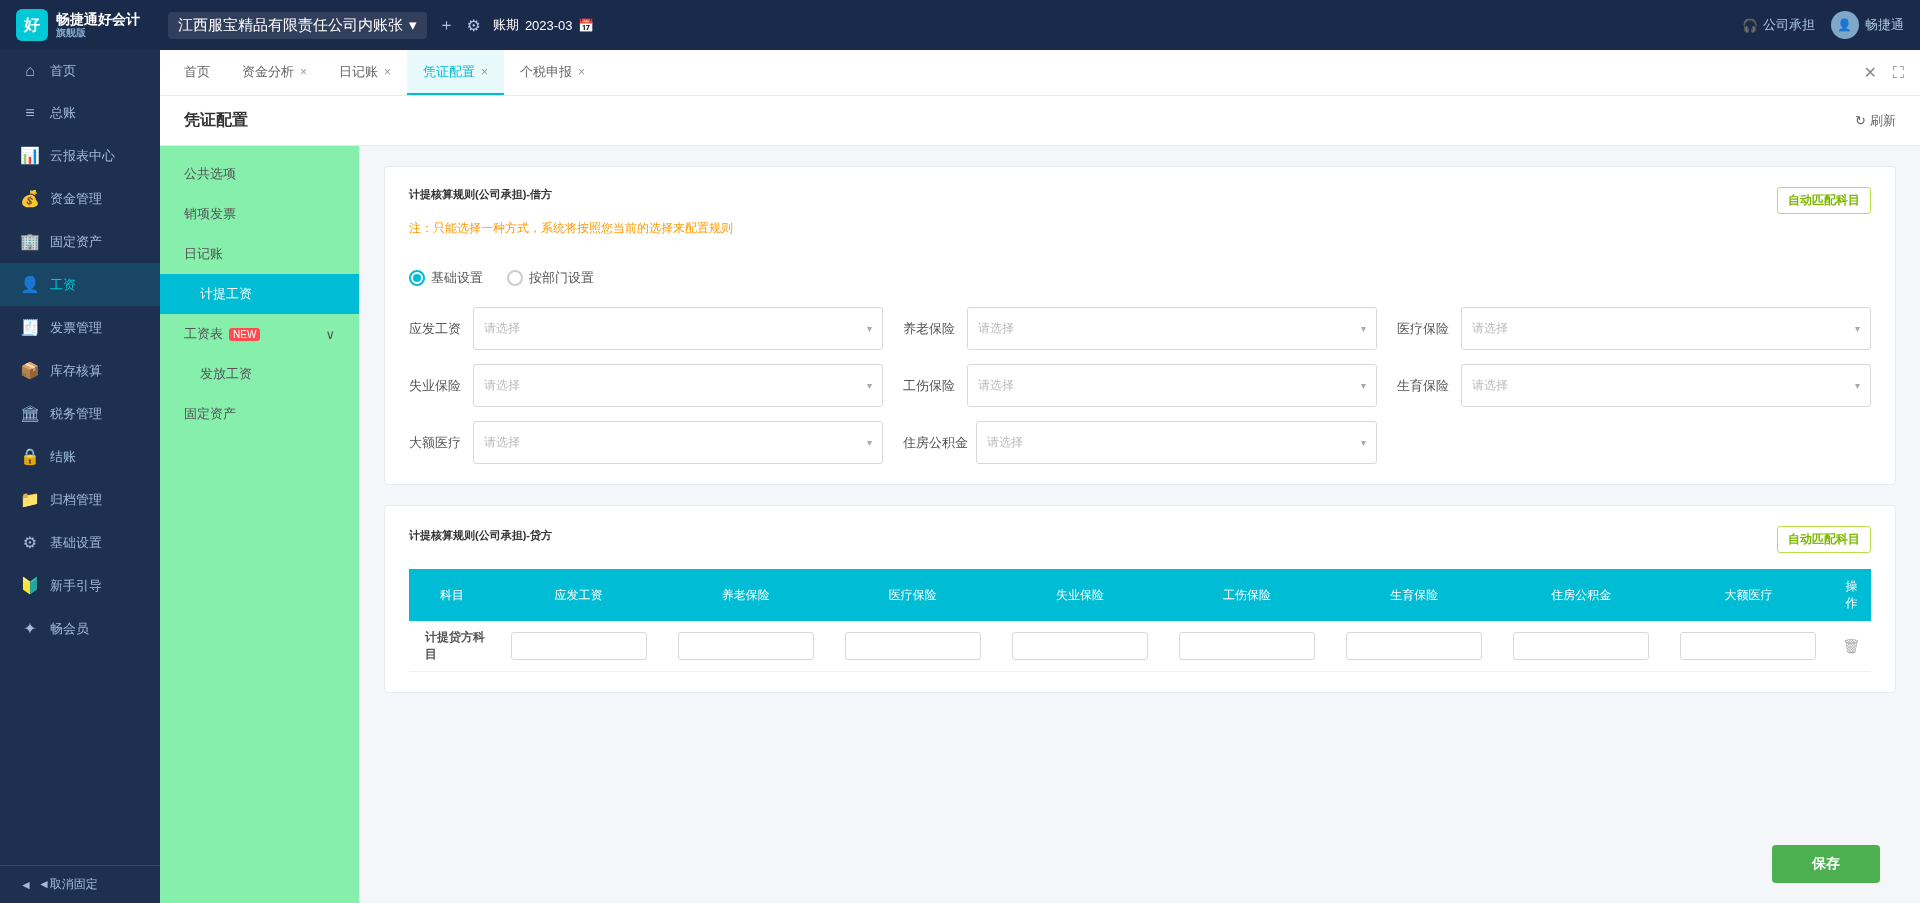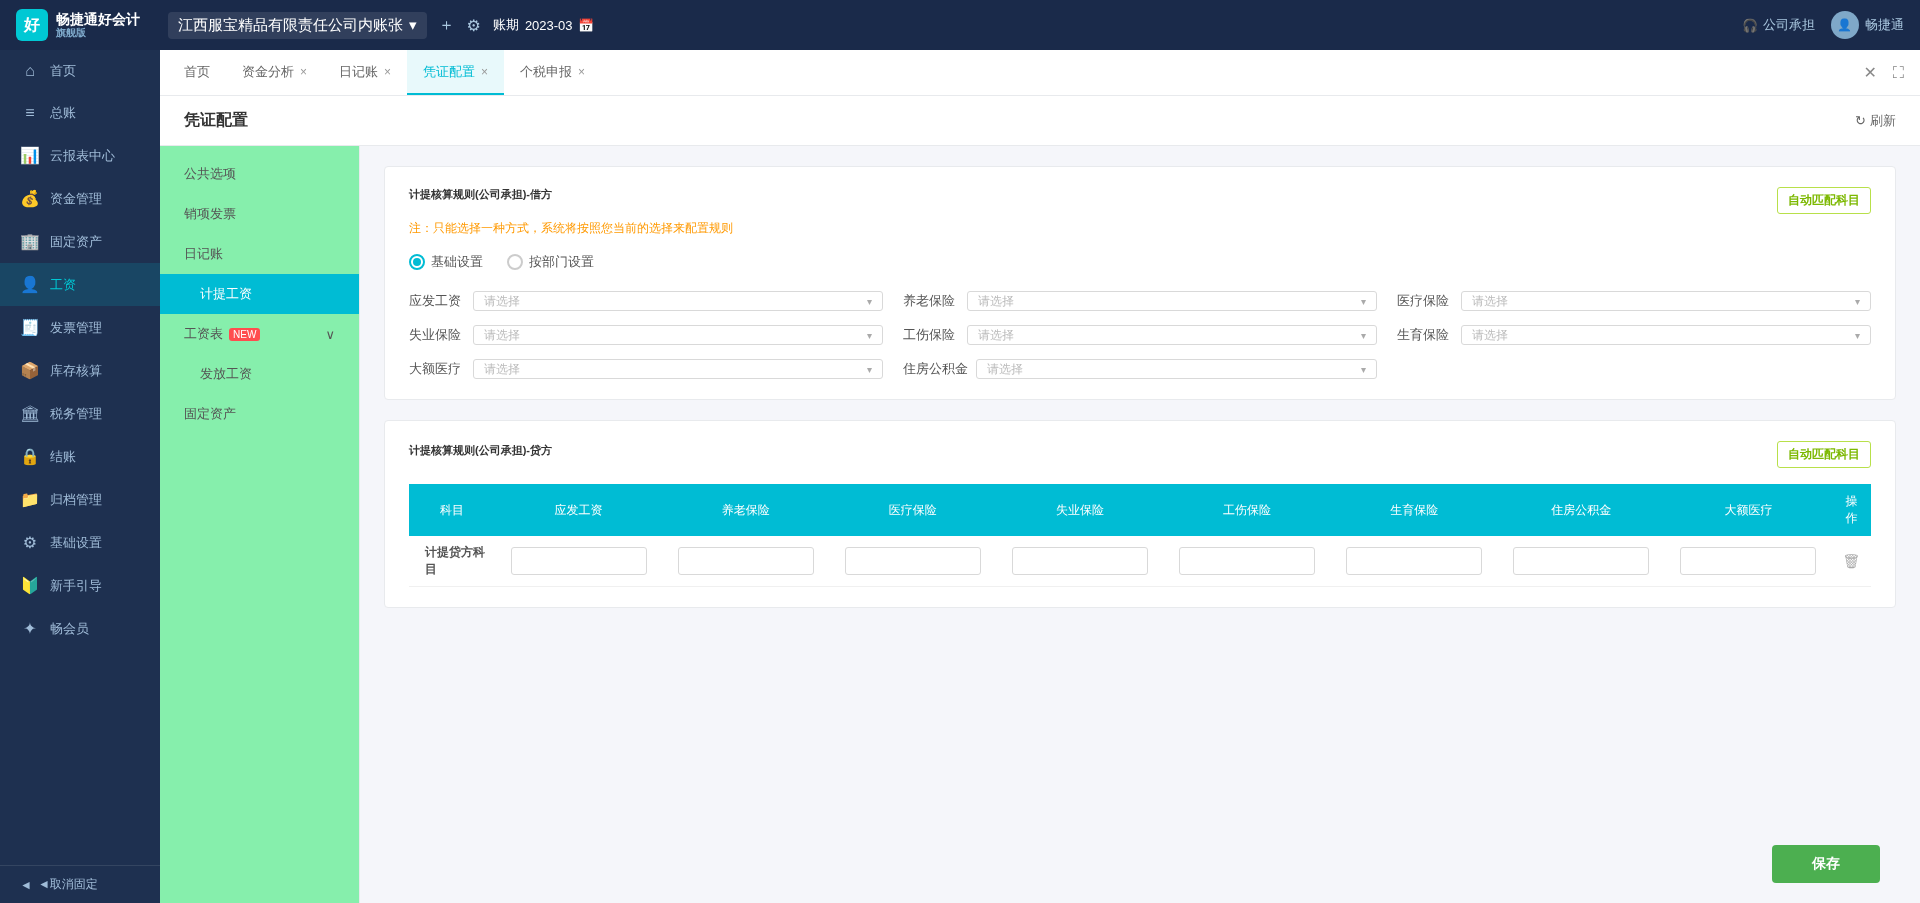--- a/index.html
+++ b/index.html
@@ -50,35 +50,35 @@
     .left-nav-item.active { background: #00bcd4; color: white; }
     .left-nav-item.sub { padding-left: 40px; }
     .new-badge { background: #ff4d4f; color: white; font-size: 10px; padding: 1px 4px; border-radius: 3px; }
 
     
     .main-panel { flex: 1; overflow-y: auto; padding: 20px 24px; }
 
     
     .section { background: white; border: 1px solid #e8eaed; border-radius: 4px; padding: 20px 24px; margin-bottom: 20px; }
     .section-title { font-size: 11px; font-weight: bold; color: #333; margin-bottom: 8px; }
-    .section-note { color: #ff9900; font-size: 12px; margin-bottom: 16px; }
+    .section-note { color: #ff9900; font-size: 12px; margin-bottom: 32px; }
     .auto-match-btn { float: right; border: 1px solid #b8e04a; color: #7cb800; background: white; padding: 4px 10px; border-radius: 3px; cursor: pointer; font-size: 12px; font-weight: bold; }
 
     
     .radio-group { display: flex; align-items: center; gap: 24px; margin-bottom: 20px; }
     .radio-item { display: flex; align-items: center; gap: 6px; cursor: pointer; color: #555; font-size: 13px; }
     .radio-circle { width: 16px; height: 16px; border-radius: 50%; border: 2px solid #ccc; display: flex; align-items: center; justify-content: center; }
     .radio-circle.checked { border-color: #00bcd4; }
     .radio-circle.checked::after { content: ''; width: 8px; height: 8px; background: #00bcd4; border-radius: 50%; display: block; }
 
     
     .form-grid { display: grid; grid-template-columns: repeat(3, 1fr); gap: 14px 20px; }
     .form-row { display: flex; align-items: center; gap: 8px; }
     .form-label { color: #555; font-size: 13px; white-space: nowrap; min-width: 56px; }
-    .form-select { flex: 1; border: 1px solid #d9d9d9; border-radius: 3px; padding: 5px 10px; font-size: 12px; color: #999; display: flex; align-items: center; justify-content: space-between; cursor: pointer; background: white; height: 20px; }
+    .form-select { flex: 1; border: 1px solid #d9d9d9; border-radius: 3px; padding: 5px 10px; font-size: 12px; color: #999; display: flex; align-items: center; justify-content: space-between; cursor: pointer; background: white; height: 43px; }
     .form-select-arrow { color: #aaa; font-size: 10px; }
     .data-table { width: 100%; border-collapse: collapse; }
     .data-table th { background: #00bcd4; color: white; padding: 9px 8px; font-size: 12px; text-align: center; font-weight: normal; }
     .data-table td { padding: 8px 8px; border-bottom: 1px solid #f0f0f0; text-align: center; font-size: 12px; color: #555; }
     .data-table td:first-child { text-align: left; padding-left: 16px; font-weight: bold; }
     .cell-input { border: 1px solid #d9d9d9; border-radius: 3px; height: 28px; width: 90%; background: white; }
     .delete-icon { color: #aaa; cursor: pointer; font-size: 14px; }
 
     
     .save-btn-area { position: fixed; bottom: 20px; right: 40px; }

